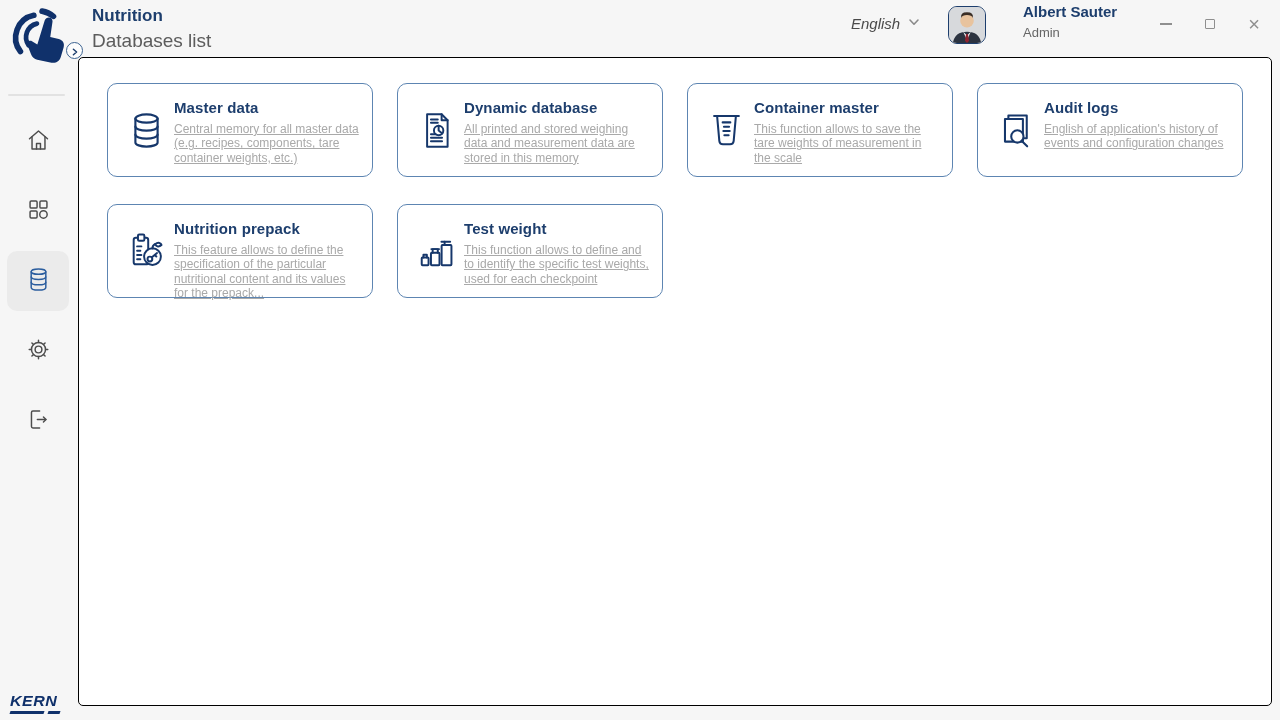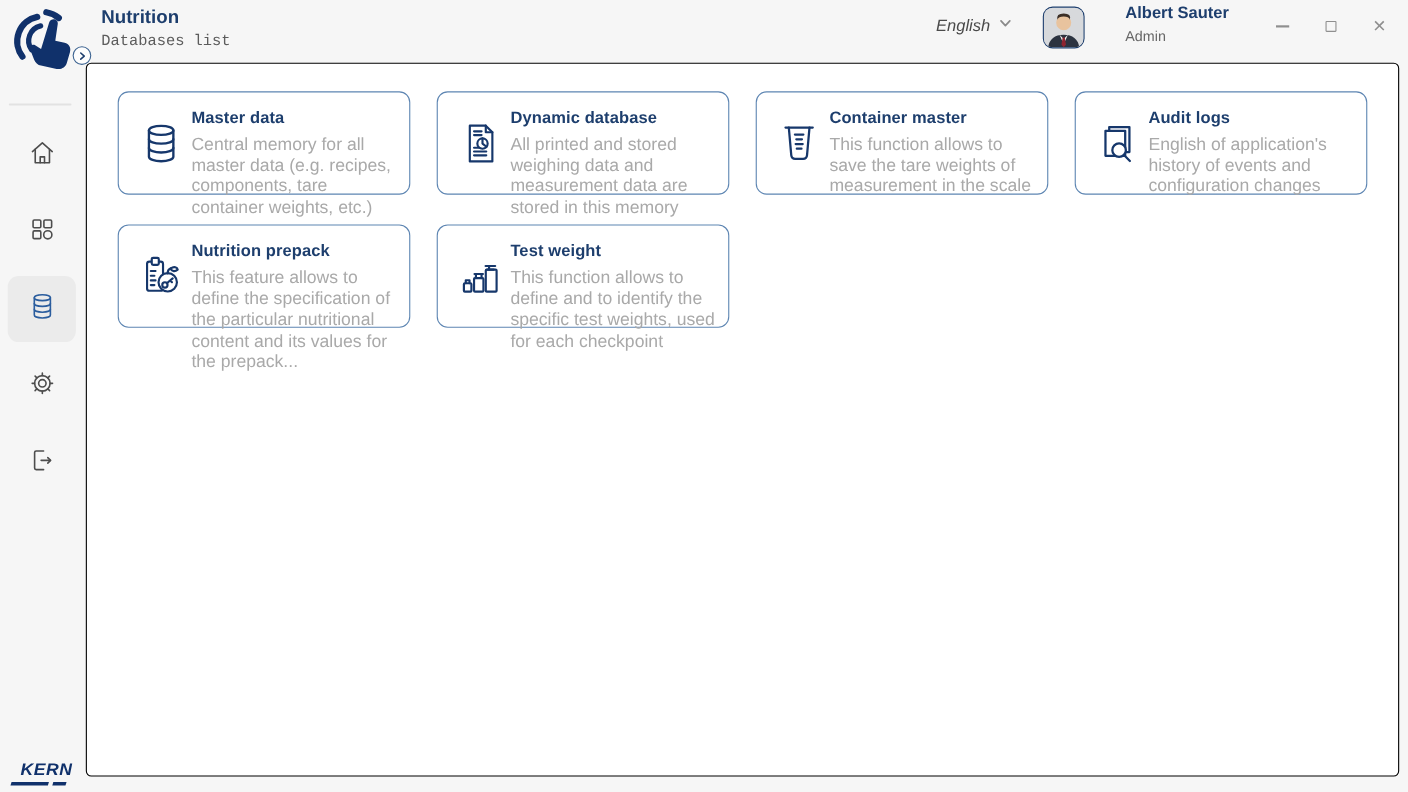--- a/index.html
+++ b/index.html
@@ -15,32 +15,32 @@
   .app-logo { position:absolute; left:8px; top:6px; width:62px; height:66px; color:#10316b; }
   .sidebar-divider { position:absolute; left:8px; top:94px; width:57px; height:2px; background:#e2e2e2; border-radius:1px; }
   .nav-item { position:absolute; left:7px; width:62px; height:60px; display:flex; align-items:center; justify-content:center; color:#4d4d4d; cursor:pointer; border-radius:10px; }
   .nav-item svg { width:27px; height:27px; }
   .nav-item.selected { background:#ebebeb; color:#2b5d9e; }
   .nav-home    { top:112px; }
   .nav-apps    { top:181px; }
   .nav-db      { top:251px; }
   .nav-settings{ top:321px; }
   .nav-logout  { top:391px; }
-  .kern-brand { position:absolute; left:10px; top:692px; width:56px; cursor:default;text-align:right; }
+  .kern-brand { position:absolute; left:10px; top:692px; width:56px; cursor:default; }
   .kern-text { display:block; font-style:italic; font-weight:bold; font-size:16px; letter-spacing:.5px; color:#10316b; transform:scaleY(.95); }
   .kern-lines { display:flex; gap:4px; margin-top:1px; transform:skewX(-18deg); }
   .kern-lines span:nth-child(1){ width:34px; height:3px; background:#10316b; }
   .kern-lines span:nth-child(2){ width:12px; height:3px; background:#10316b; }
   
   .expand-btn { position:absolute; left:66px; top:42px; width:17px; height:17px; border-radius:50%; background:#fdfdfd; border:1px solid #3c6391; display:flex; align-items:center; justify-content:center; cursor:pointer; z-index:5; }
   .expand-btn svg { width:8px; height:8px; color:#1d3e6d; }
   
   .page-titles { position:absolute; left:92px; top:6px; }
   .page-title { font-size:17px; font-weight:bold; color:#1d3e6d; }
-  .page-subtitle { font-size:14px; color:#5c5c5c; font-weight:normal; margin-top:4px;font-family:Liberation Mono, monospace; }
+  .page-subtitle { font-size:19px; color:#5c5c5c; font-weight:normal; margin-top:4px; }
   .lang-select { position:absolute; left:851px; top:14px; display:flex; align-items:center; gap:8px; cursor:pointer;font-style:italic; }
   .lang-label { font-size:15px; color:#4a4a4a; }
   .lang-select svg { width:12px; height:12px; color:#8a8a8a; }
   .avatar { position:absolute; left:948px; top:6px; width:38px; height:38px; border:1.6px solid #1d3e6d; border-radius:9px; overflow:hidden; background:#cfd4da; cursor:pointer; }
   .avatar svg { width:100%; height:100%; display:block; }
   .user-info { position:absolute; left:1023px; top:3px; cursor:pointer; }
   .user-name { font-size:15px; font-weight:bold; color:#1d3e6d; }
   .user-role { font-size:13px; color:#666; margin-top:5px; }
   .win-controls { position:absolute; right:16px; top:10px; display:flex; align-items:center; gap:24px; color:#8f8f8f; }
   .win-btn { width:20px; height:28px; display:flex; align-items:center; justify-content:center; cursor:pointer; }
@@ -48,21 +48,21 @@
   .maximize-box { width:10px; height:10px; border:1.6px solid #8f8f8f; border-radius:1px; }
   .close-glyph { font-size:20px; line-height:1; font-weight:normal; }
   
   .main-panel { position:absolute; left:78px; top:57px; width:1194px; height:649px; background:#ffffff; border:1px solid #000000; border-radius:5px; }
   .cards-wrap { padding:25px 28px; display:flex; flex-wrap:wrap; column-gap:24px; row-gap:27px; }
   .card { width:266px; height:94px; border:1.4px solid #5d85b2; border-radius:10px; background:#fff; display:flex; cursor:pointer; }
   .card-icon { flex:0 0 44px; margin-left:16px; display:flex; align-items:center; justify-content:center; color:#16376b; }
   .card-icon svg { width:41px; height:41px; }
   .card-body { flex:1; padding:15px 12px 8px 6px; }
   .card-title { font-size:15px; font-weight:bold; color:#1d3e6d; letter-spacing:.1px; }
-  .card-desc { margin-top:6px; font-size:16px; line-height:1.2; color:#a9a9a9; }
+  .card-desc { margin-top:6px; font-size:12px; line-height:1.2; color:#a9a9a9;text-decoration:underline; }
 </style>
 </head>
 <body>
 
 <div class="sidebar">
 
   <div class="app-logo">
     <svg viewBox="0 0 60 60" fill="none">
       <path d="M25 9 A22 22 0 0 0 12 44" stroke="#10316b" stroke-width="5.5" stroke-linecap="round"></path>
       <path d="M28 17 A13.5 13.5 0 0 0 20 38" stroke="#10316b" stroke-width="4.6" stroke-linecap="round"></path>

